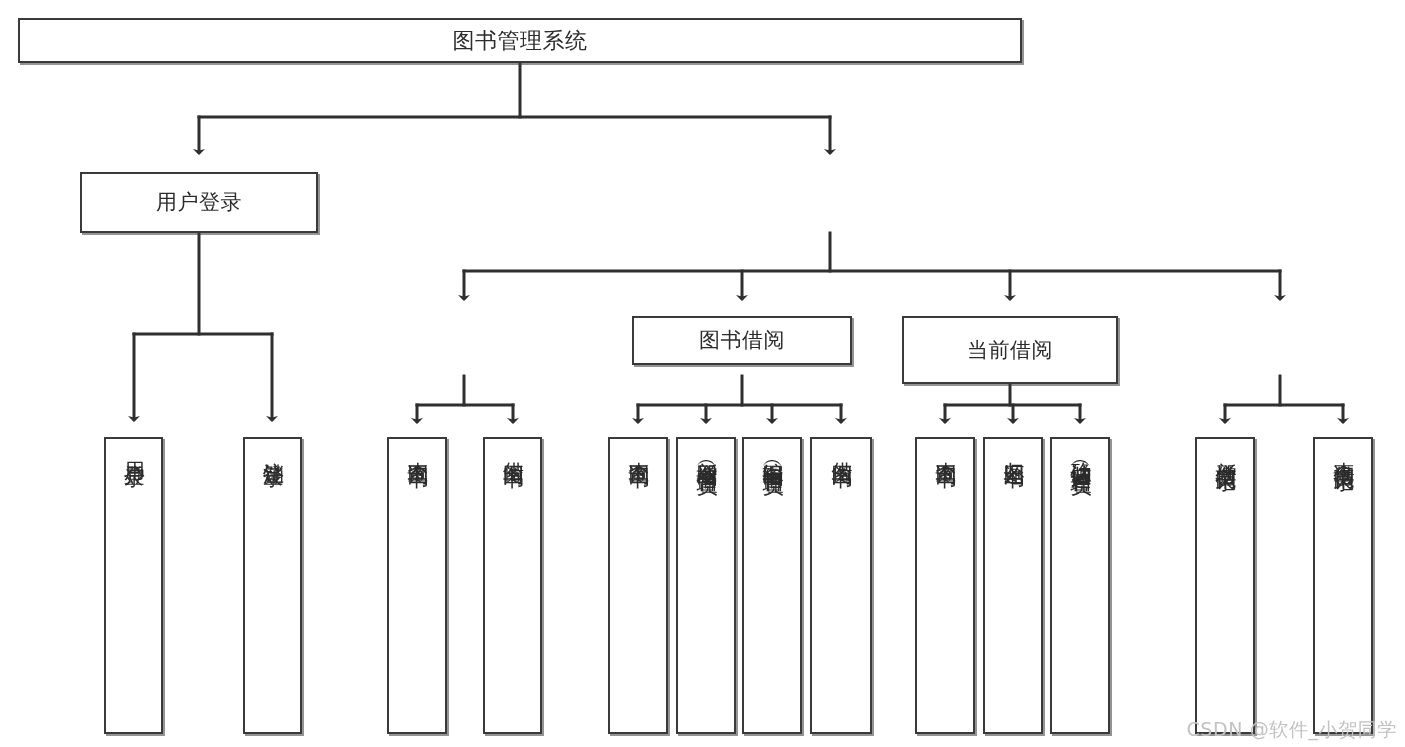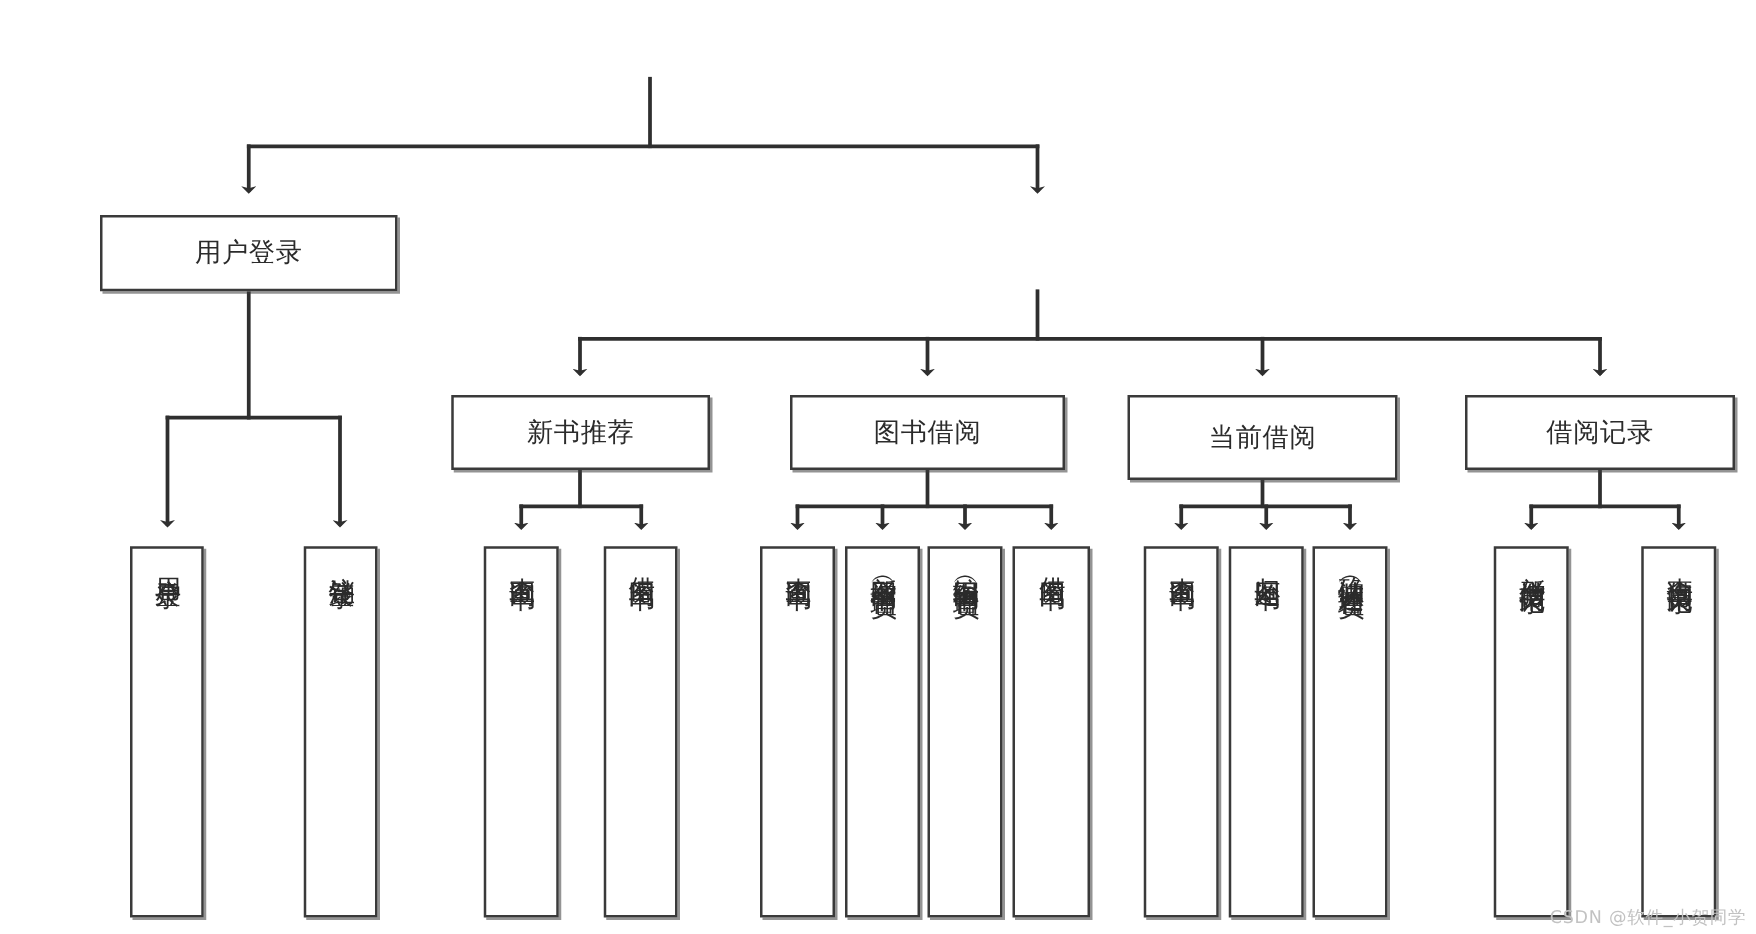--- a/index.html
+++ b/index.html
@@ -43,21 +43,21 @@
     font-size:21px;
     line-height:1.14;
     letter-spacing:2px;
     white-space:nowrap;
     max-height:290px;
   }
   .watermark{
     position:absolute;
     right:8px;
     bottom:4px;
-    font-size:14px;
+    font-size:19px;
     color:#c2c2c2;
     letter-spacing:.6px;
     white-space:nowrap;
     user-select:none;
   }
 </style>
 </head>
 <body>
 
 <div id="stage">
@@ -104,36 +104,33 @@
       <path d="M1013,405 L1013,421" marker-end="url(#arrow)"></path>
       <path d="M1080,405 L1080,421" marker-end="url(#arrow)"></path>
 
       <path d="M1280,376 L1280,405"></path>
       <path d="M1225,405 L1343,405"></path>
       <path d="M1225,405 L1225,421" marker-end="url(#arrow)"></path>
       <path d="M1343,405 L1343,421" marker-end="url(#arrow)"></path>
     </g>
   </svg>
 
+  <div class="node root horiz" style="left:18px;top:18px;width:1004px;height:45px;">
+    <span class="lbl">图书管理系统</span>
+  </div>
 
   <div class="node horiz" style="left:80px;top:172px;width:238px;height:61px;">
     <span class="lbl">用户登录</span>
   </div>
 
-  <div class="node horiz" style="left:361px;top:316px;width:207px;height:60px;">
-    <span class="lbl">新书推荐</span>
-  </div>
-  <div class="node horiz" style="left:632px;top:316px;width:220px;height:60px;">
+  <div class="node horiz" style="left:632px;top:316px;width:220px;height:49px;">
     <span class="lbl">图书借阅</span>
   </div>
   <div class="node horiz" style="left:902px;top:316px;width:216px;height:68px;">
     <span class="lbl">当前借阅</span>
-  </div>
-  <div class="node horiz" style="left:1172px;top:316px;width:216px;height:60px;">
-    <span class="lbl">借阅记录</span>
   </div>
 
   <div class="node leaf" style="left:104px;top:437px;width:59px;height:297px;">
     <span class="lbl">用户登录</span>
   </div>
   <div class="node leaf" style="left:243px;top:437px;width:59px;height:297px;">
     <span class="lbl">注销登录</span>
   </div>
   <div class="node leaf" style="left:387px;top:437px;width:60px;height:297px;">
     <span class="lbl">查询图书</span>

